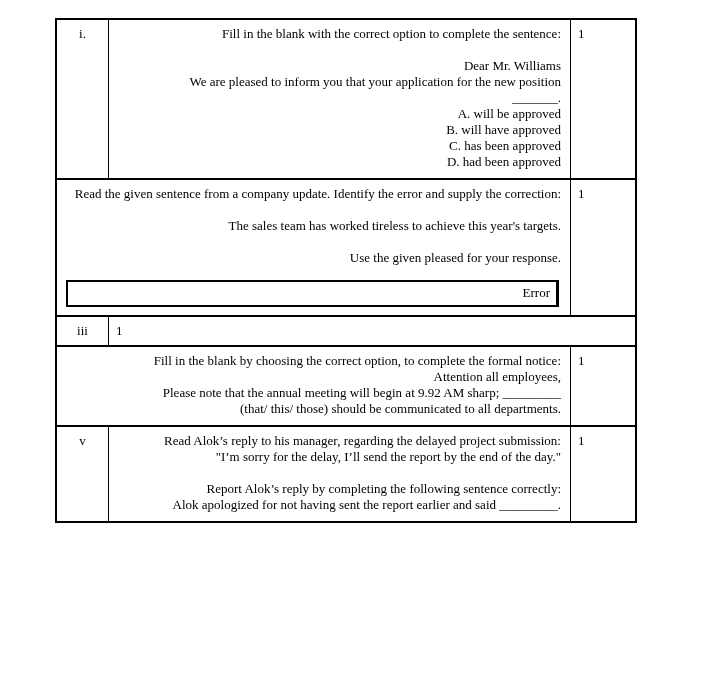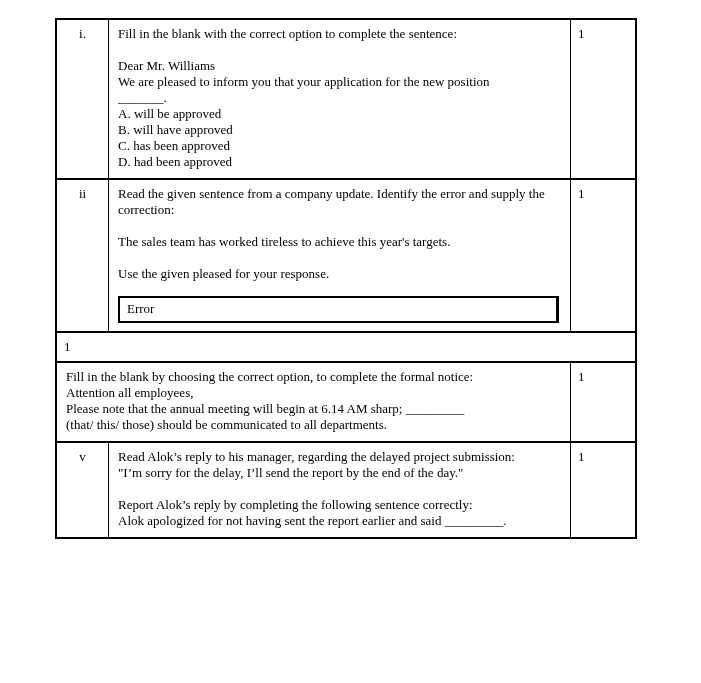--- a/index.html
+++ b/index.html
@@ -37,20 +37,21 @@
     flex: 0 0 52px;
     padding: 6px 4px;
     text-align: center;
     border-right: 1px solid #000000;
   }
   .cell-q {
     flex: 1 1 auto;
     padding: 6px 9px 8px 9px;
     border-right: 1px solid #000000;
     min-width: 0;
+    text-align: right;
   }
   .cell-q .lines {
     white-space: pre-line;
   }
   .cell-marks {
     width: 64px;
     flex: 0 0 64px;
     padding: 6px 7px;
   }
   .inner-table {
@@ -85,43 +86,43 @@
 _______.
 A. will be approved
 B. will have approved
 C. has been approved
 D. had been approved</div>
       </div>
       <div class="cell-marks">1</div>
     </div>
 
     <div class="qrow">
-      <div class="cell-num">ii</div>
       <div class="cell-q">
         <div class="lines">Read the given sentence from a company update. Identify the error and supply the correction:
 
 The sales team has worked tireless to achieve this year's targets.
 
 Use the given pleased for your response.</div>
         <div class="inner-table">
           <div class="icell">Error</div>
         </div>
       </div>
       <div class="cell-marks">1</div>
     </div>
 
     <div class="qrow">
+      <div class="cell-num">iii</div>
       <div class="cell-marks">1</div>
     </div>
 
     <div class="qrow">
       <div class="cell-q">
         <div class="lines">Fill in the blank by choosing the correct option, to complete the formal notice:
 Attention all employees,
-Please note that the annual meeting will begin at 6.14 AM sharp; _________
+Please note that the annual meeting will begin at 9.92 AM sharp; _________
 (that/ this/ those) should be communicated to all departments.</div>
       </div>
       <div class="cell-marks">1</div>
     </div>
 
     <div class="qrow">
       <div class="cell-num">v</div>
       <div class="cell-q">
         <div class="lines">Read Alok’s reply to his manager, regarding the delayed project submission:
 "I’m sorry for the delay, I’ll send the report by the end of the day."

